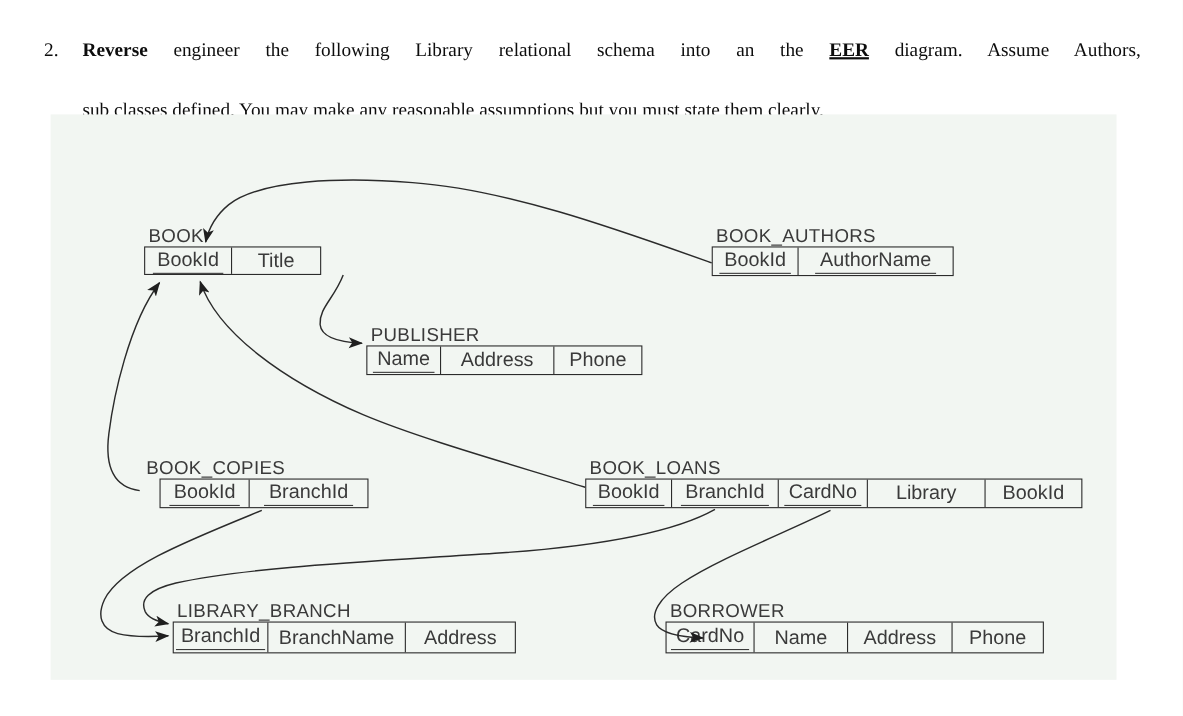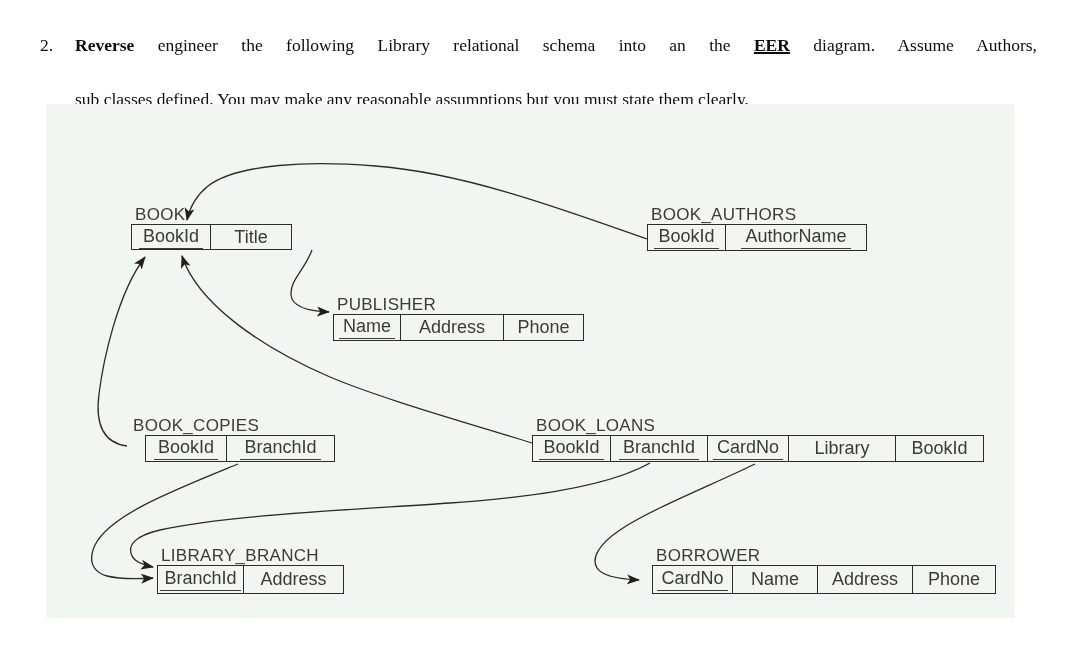--- a/index.html
+++ b/index.html
@@ -196,27 +196,30 @@
         </div>
     </div>
   </div>
 
   <div class="tbl" style="left:157px; top:565px;">
     <div class="tbl-label">LIBRARY_BRANCH</div>
     <div class="tbl-row" style="height:27px;">
       <div class="cell" style="width:86px;">
           <span class="pk">BranchId</span>
         </div>
+      <div class="cell" style="width:125px;">
+          <span>BranchName</span>
+        </div>
       <div class="cell" style="width:99px;">
           <span>Address</span>
         </div>
     </div>
   </div>
 
-  <div class="tbl" style="left:652px; top:565px;">
+  <div class="tbl" style="left:605px; top:565px;">
     <div class="tbl-label">BORROWER</div>
     <div class="tbl-row" style="height:27px;">
       <div class="cell" style="width:80px;">
           <span class="pk">CardNo</span>
         </div>
       <div class="cell" style="width:85px;">
           <span>Name</span>
         </div>
       <div class="cell" style="width:95px;">
           <span>Address</span>

